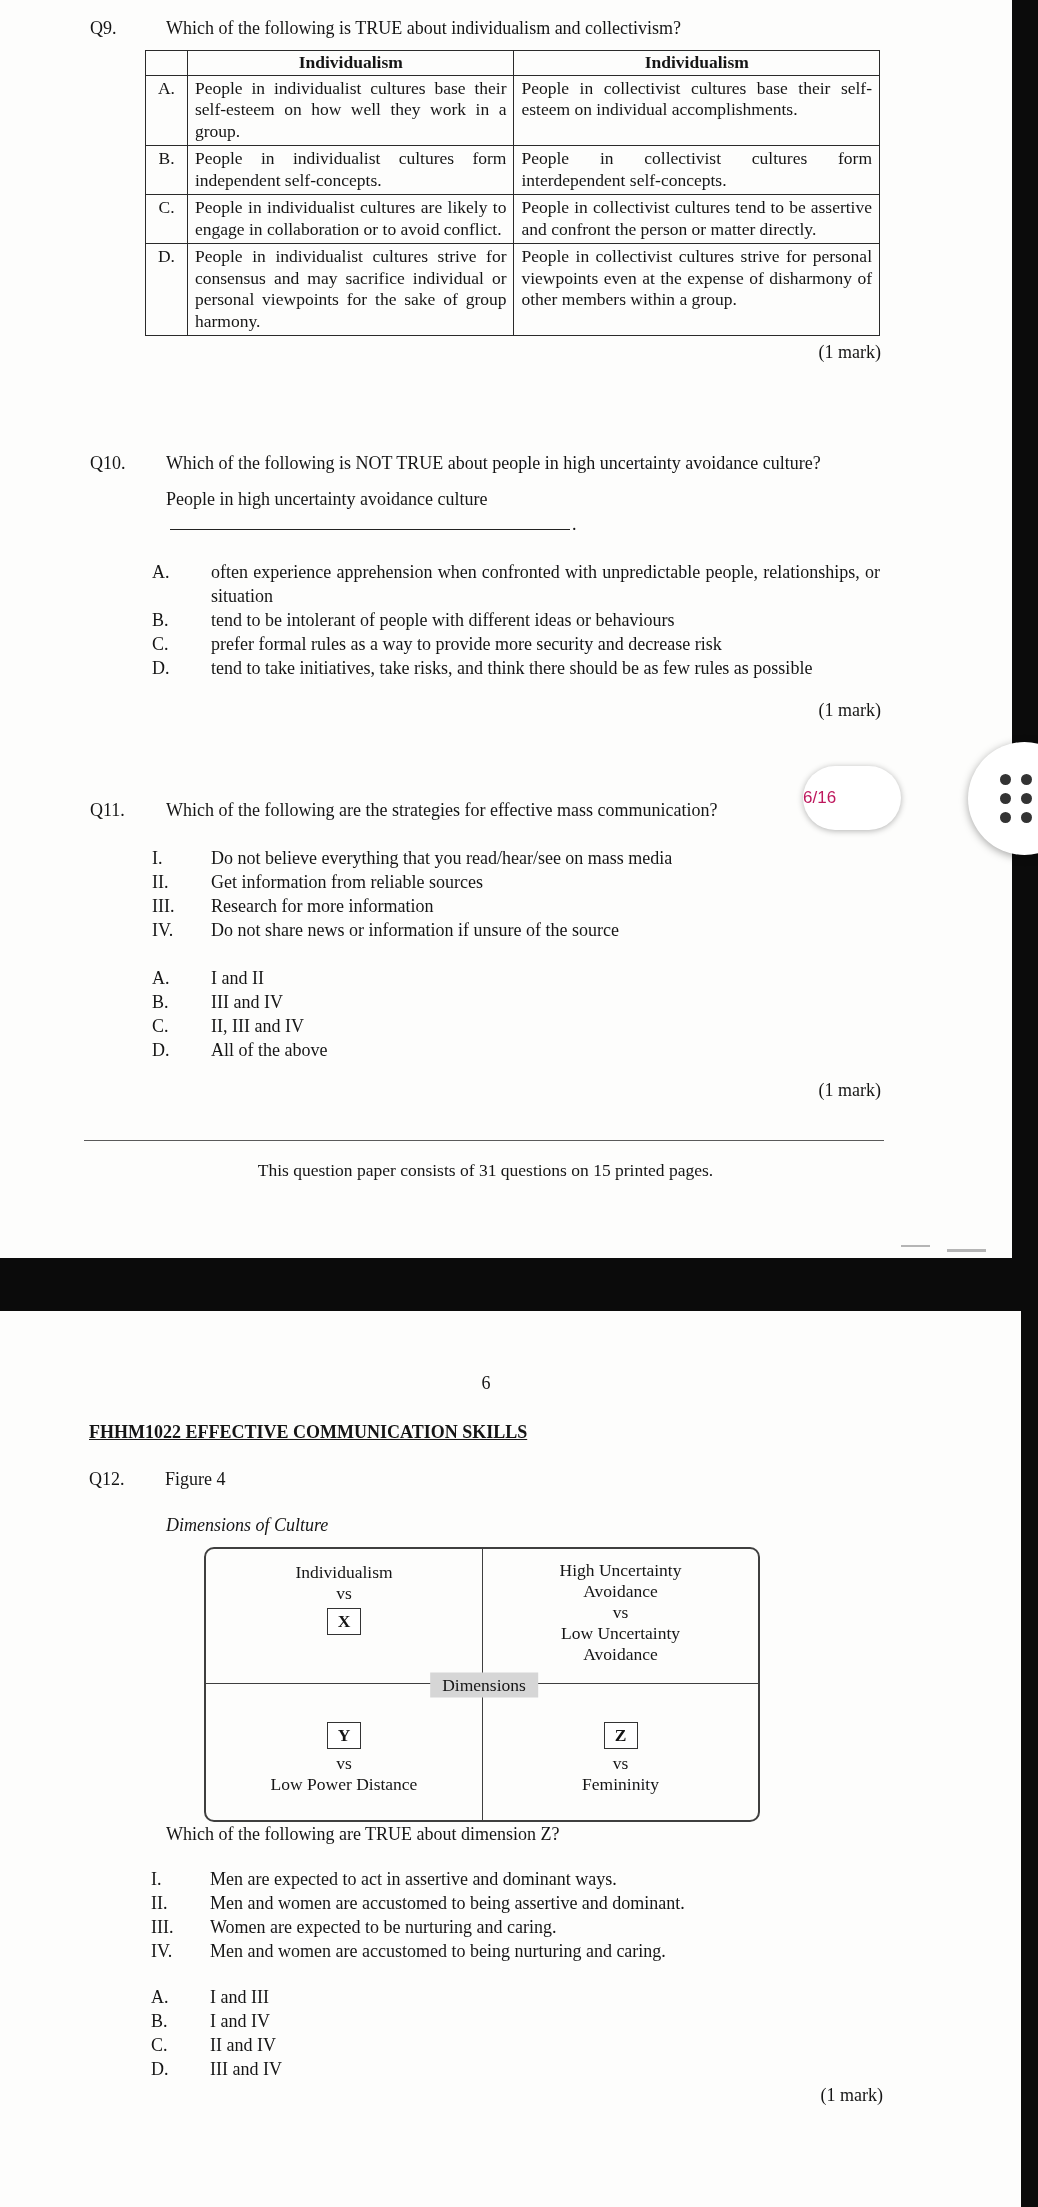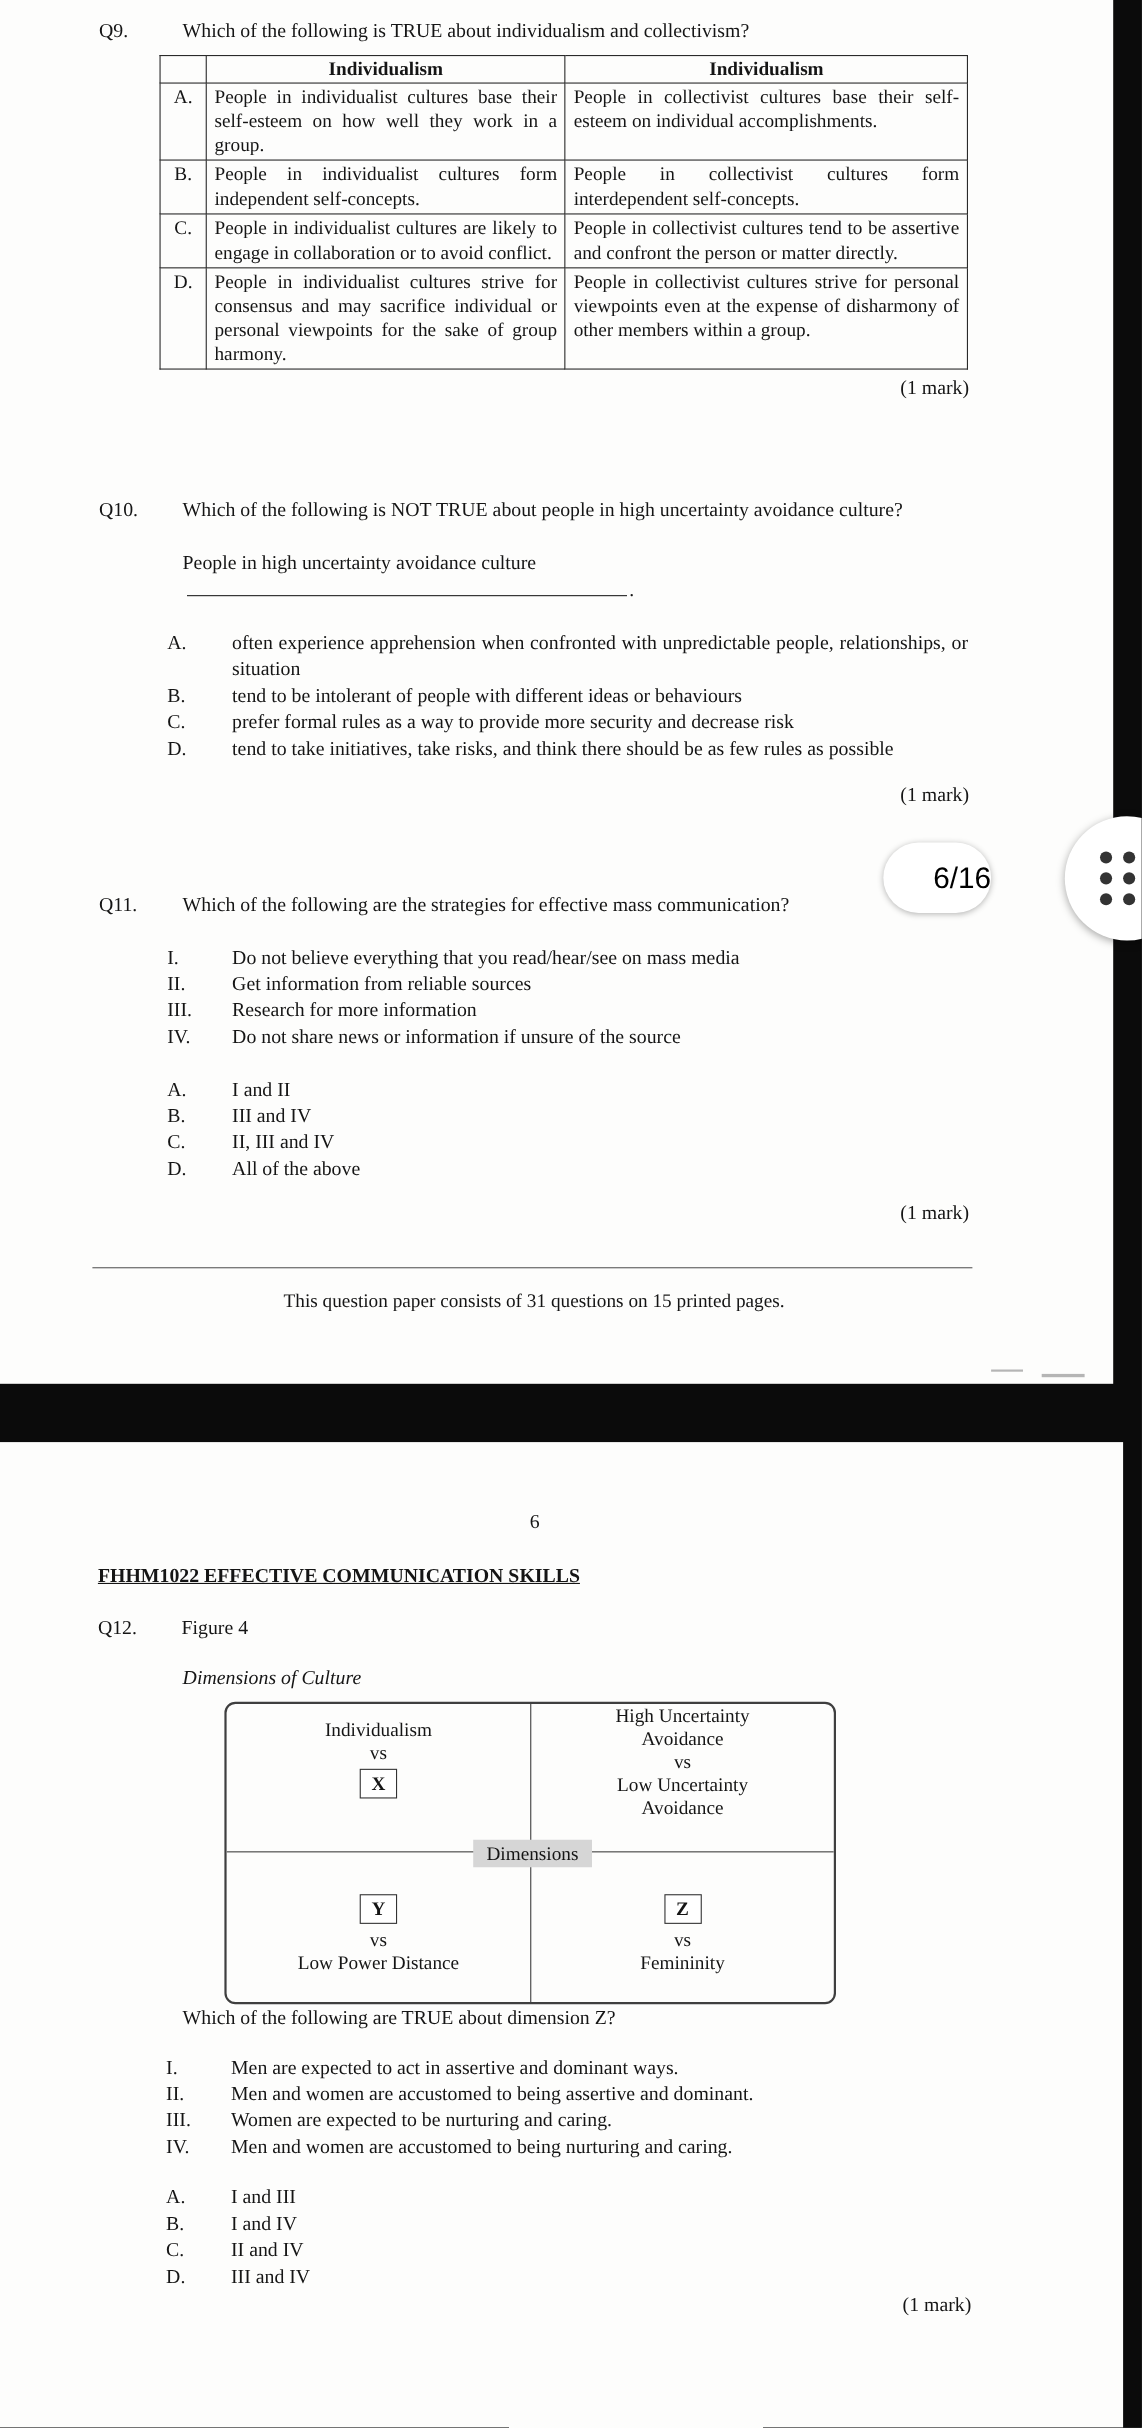--- a/index.html
+++ b/index.html
@@ -26,43 +26,43 @@
   table.q9 th, table.q9 td { border:1px solid #2a2a2a; vertical-align:top; padding:2px 7px 3px; }
   table.q9 th { font-weight:bold; text-align:center; padding:1px 4px; }
   td.letter { width:42px; text-align:center; padding:2px 2px; }
   td.cell { text-align:justify; }
   col.c-letter { width:42px; }
   col.c-ind { width:327px; }
   col.c-col { width:366px; }
 
   .mark { text-align:right; margin-top:4px; }
 
-  .stem { margin-left:76px; margin-top:24px; }
+  .stem { margin-left:76px; margin-top:12px; }
   .blank { display:inline-block; width:400px; height:19px;
            border-bottom:1px solid #222; vertical-align:baseline; margin:0 2px 0 4px; }
 
   .opts { margin-top:24px; }
   .opt { display:flex; margin-left:62px; }
   .opt-letter { width:59px; flex:none; }
   .opt-text { flex:1; text-align:justify; max-width:669px; }
 
   .sec-gap-q10 { margin-top:87px; }
   .sec-gap-q11 { margin-top:76px; }
   .mark-q10 { margin-top:18px; }
   .mark-q11 { margin-top:16px; }
 
   .footer-line { border-top:1px solid #5a5a5a; margin:38px 0 0 -6px; width:800px; }
   .footer-text { text-align:center; margin-top:17px; font-size:17.5px; }
 
   
   .page-chip {
     position:absolute; left:803px; top:766px; width:98px; height:64px;
     background:#fff; border-radius:32px; box-shadow:0 1px 6px rgba(0,0,0,.3);
-    display:flex; align-items:center; justify-content:flex-end;
-    font-family:"Liberation Sans", sans-serif; font-size:27px; color:#000000;
+    display:flex; align-items:center; justify-content:flex-start;
+    font-family:"Liberation Sans", sans-serif; font-size:17px; color:#be185d;
   }
   .dots-button {
     position:absolute; left:968px; top:742px; width:113px; height:113px;
     background:#fff; border-radius:50%; box-shadow:0 2px 8px rgba(0,0,0,.35);
     display:flex; align-items:center; justify-content:center;
   }
   .dots-grid { display:grid; grid-template-columns:repeat(2, 11px); grid-auto-rows:11px;
                column-gap:10px; row-gap:8px; margin-right:18px; }
   .dots-grid i { width:11px; height:11px; border-radius:50%; background:#333; }
 
@@ -74,21 +74,21 @@
   .section-title { text-decoration:underline; margin-top:25px; }
   .q12-row { margin-top:23px; }
   .fig-caption { font-style:italic; margin-left:77px; margin-top:22px; }
 
   .diagram { position:relative; width:556px; height:275px; margin:10px 0 0 115px;
              border:2px solid #3f3f3f; border-radius:10px; overflow:hidden;
              display:grid; grid-template-columns:277px 1fr; grid-template-rows:135px 1fr;
              font-size:17.5px; line-height:21px; }
   .quad { display:flex; flex-direction:column; align-items:center; }
   .q-tl { border-right:1.5px solid #3f3f3f; border-bottom:1.5px solid #3f3f3f; padding-top:13px; }
-  .q-tr { border-bottom:1.5px solid #3f3f3f; }
+  .q-tr { border-bottom:1.5px solid #3f3f3f; padding-top:11px; }
   .q-bl { border-right:1.5px solid #3f3f3f; padding-top:34px; }
   .q-br { padding-top:34px; }
   .letter-box { width:34px; height:27px; border:1.5px solid #333; background:#fff;
                 display:flex; align-items:center; justify-content:center;
                 font-weight:bold; margin:4px 0; }
   .center-label { position:absolute; left:278px; top:136px; transform:translate(-50%,-50%);
                   background:#d6d6d6; padding:2px 12px; white-space:nowrap; }
 
   .q12-question { }
   .q12-roman { margin-top:21px; }

